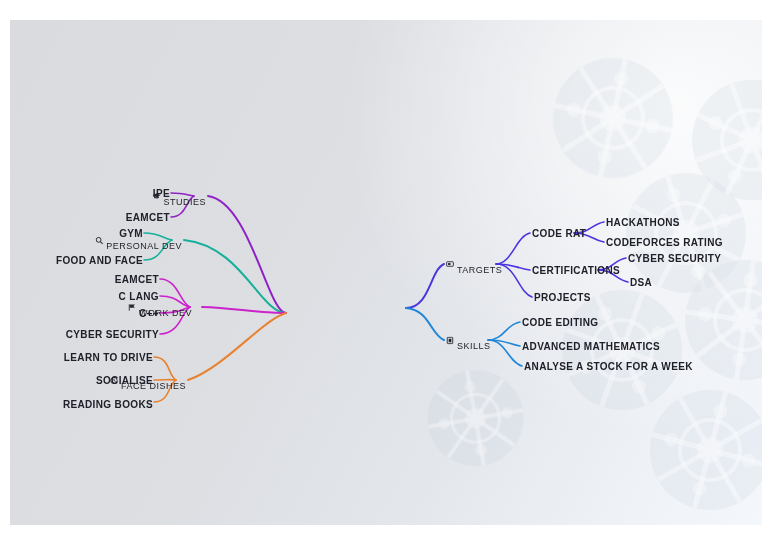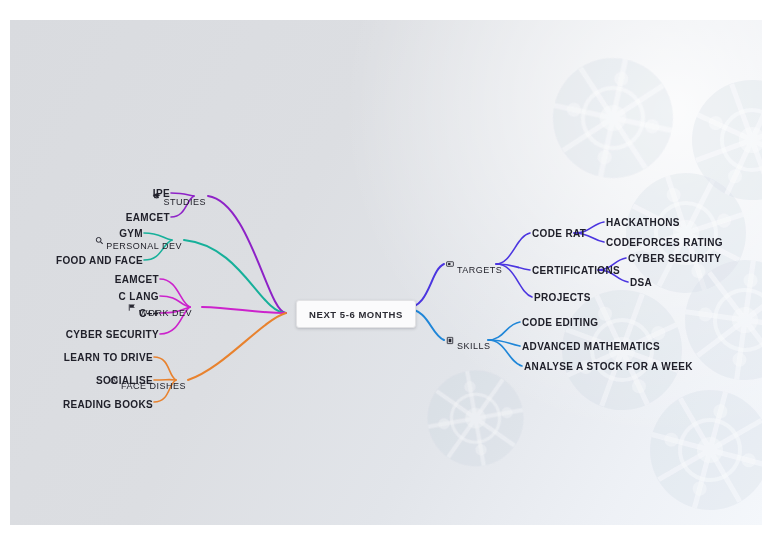--- a/index.html
+++ b/index.html
@@ -109,23 +109,20 @@
         <path d="M588,250 C602,250 604,240 616,238" stroke="#4b35e0"></path>
         <path d="M588,250 C604,250 606,260 618,262" stroke="#4b35e0"></path>
 
         <path d="M396,288 C420,290 420,314 434,320" stroke="#1f86d8" stroke-width="2"></path>
         <path d="M478,320 C494,320 496,304 510,302" stroke="#1f86d8"></path>
         <path d="M478,320 C496,320 498,324 510,326" stroke="#1f86d8"></path>
         <path d="M478,320 C496,320 498,342 512,346" stroke="#1f86d8"></path>
       </g>
     </svg>
 
-    <div id="center">
-      <span>NEXT 5-6 MONTHS</span>
-    </div>
 
     <div class="node branch l" style="left:196px;top:176px;">
       <span class="ico">
         <svg width="8" height="8" viewBox="0 0 10 10">
             <path d="M0 3.3 5 1l5 2.3-5 2.3z" fill="#262630"></path>
             <path d="M2 4.6v2.1c0 .9 6 .9 6 0V4.6L5 5.9z" fill="#262630"></path>
           </svg>
       </span>
       <span class="txt">STUDIES</span>
     </div>

